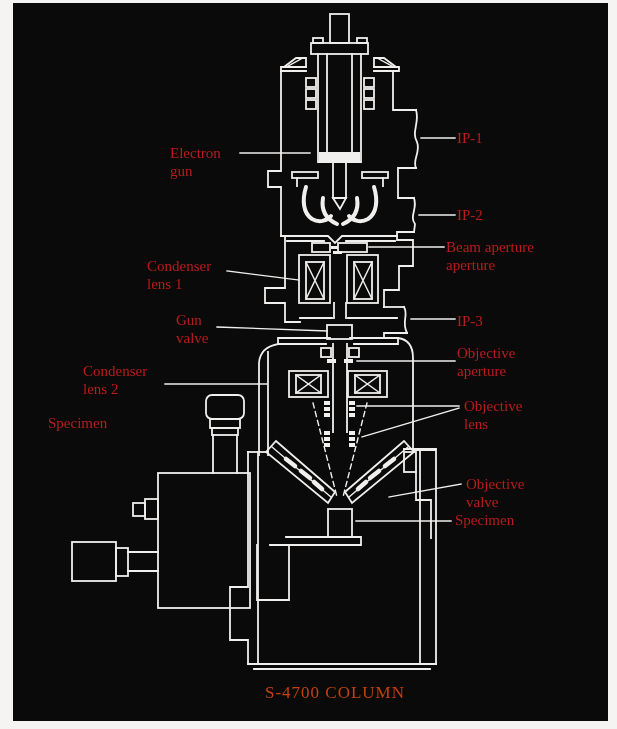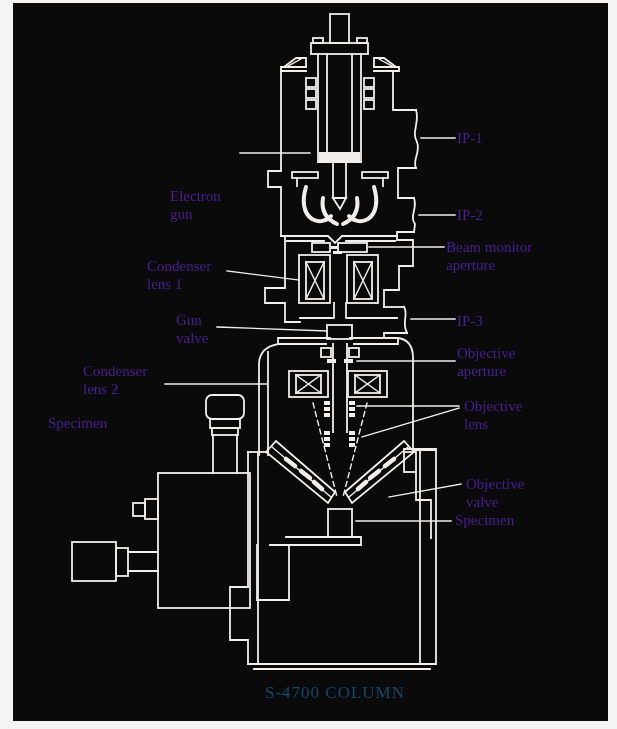--- a/index.html
+++ b/index.html
@@ -13,28 +13,28 @@
     background:#0a0a0a;
   }
   #drawing{position:absolute;left:0;top:0;width:617px;height:729px;}
   .ln{stroke:#f0efed;stroke-width:1.8;fill:none;stroke-linecap:square;}
   .thick{stroke-width:4;stroke-linecap:round;}
   .thin{stroke-width:1.4;}
   .fw{fill:#f0efed;stroke:none;}
   .dash{stroke-dasharray:5 4;stroke-width:1.4;}
   .slot{stroke:#f0efed;stroke-width:4.5;stroke-linecap:round;fill:none;}
   .lbl{
-    position:absolute;color:#4c1d95;
+    position:absolute;color:#b91c1c;
     font:15px/18px "Liberation Serif",serif;
     white-space:nowrap;
   }
   .lbl span{display:block;}
   #title{
     position:absolute;left:225px;top:683px;width:220px;text-align:center;
-    color:#0c4a6e;font:17px/20px "Liberation Serif",serif;letter-spacing:1px;
+    color:#c2410c;font:17px/20px "Liberation Serif",serif;letter-spacing:1px;
   }
 </style>
 </head>
 <body>
 
 <div id="canvas"></div>
 
 <svg id="drawing" viewBox="0 0 617 729" xmlns="http://www.w3.org/2000/svg">
 
   <g>
@@ -203,32 +203,32 @@
     <path class="thin ln" d="M419,215 H455"></path>
     <path class="thin ln" d="M369,247 H444"></path>
     <path class="thin ln" d="M411,319 H455"></path>
     <path class="thin ln" d="M357,361 H455"></path>
     <path class="thin ln" d="M357,406 H459 M459,408 L362,437"></path>
     <path class="thin ln" d="M461,484 L389,497"></path>
     <path class="thin ln" d="M356,521 H451"></path>
   </g>
 </svg>
 
-<div class="lbl" style="left:170px;top:144px;margin-top:43px;">
+<div class="lbl" style="left:170px;top:144px;">
   <span>Electron</span>
   <span>gun</span>
 </div>
 <div class="lbl" style="left:457px;top:129px;">
   <span>IP-1</span>
 </div>
 <div class="lbl" style="left:457px;top:206px;">
   <span>IP-2</span>
 </div>
 <div class="lbl" style="left:446px;top:238px;">
-  <span>Beam monitor</span>
+  <span>Beam aperture</span>
   <span>aperture</span>
 </div>
 <div class="lbl" style="left:147px;top:257px;">
   <span>Condenser</span>
   <span>lens 1</span>
 </div>
 <div class="lbl" style="left:176px;top:311px;">
   <span>Gun</span>
   <span>valve</span>
 </div>

